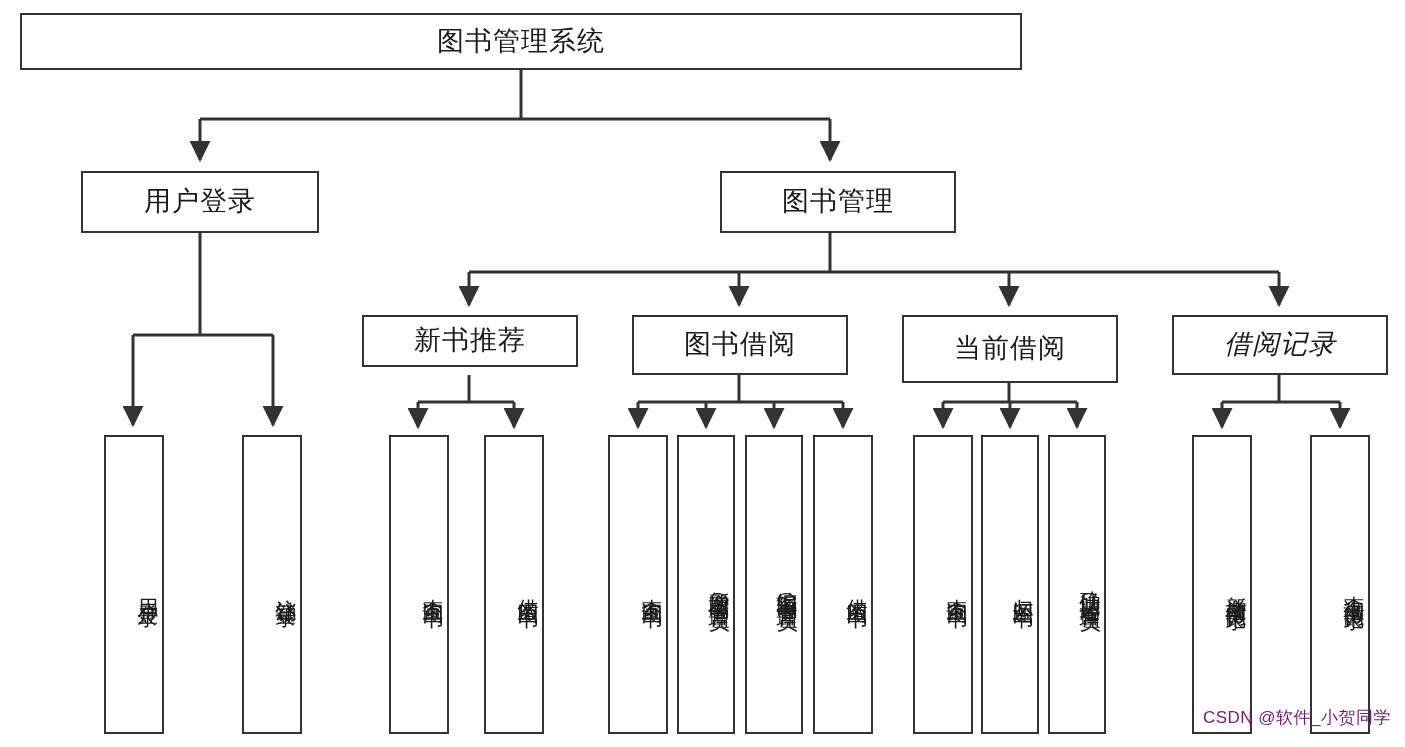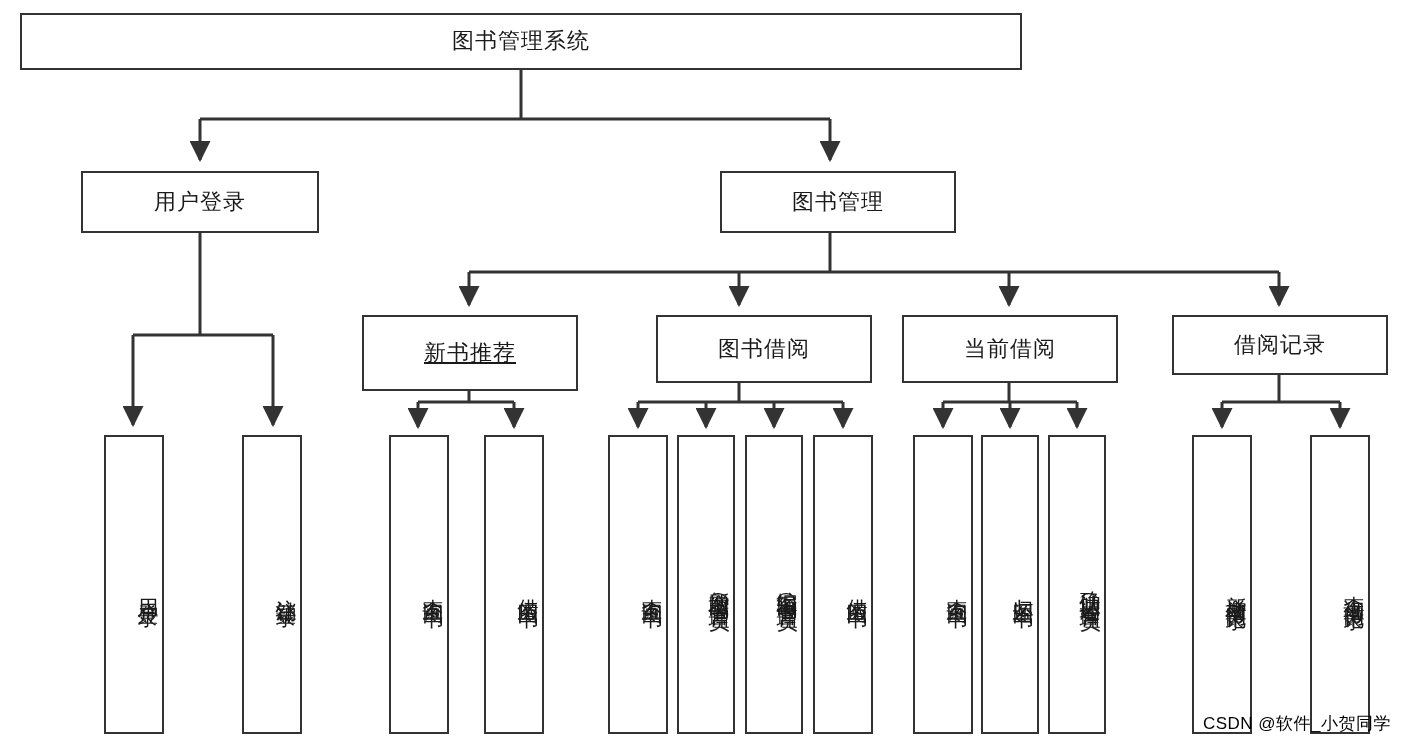--- a/index.html
+++ b/index.html
@@ -28,39 +28,39 @@
     position: absolute;
     box-sizing: border-box;
     background: #ffffff;
     border: 2px solid #333333;
     display: flex;
     align-items: center;
     justify-content: center;
     color: #1a1a1a;
   }
   .node.horiz {
-    font-size: 22px;
+    font-size: 27px;
     letter-spacing: 1px;
     line-height: 1.1;
   }
   .node.vert {
     writing-mode: vertical-rl;
     text-orientation: upright;
     font-size: 21px;
     letter-spacing: 3px;
     padding-top: 6px;
     align-items: flex-start;
     justify-content: center;
   }
   #watermark {
     position: absolute;
     right: 14px;
-    bottom: 12px;
+    bottom: 18px;
     font-size: 17px;
-    color: #000000;
+    color: #701a75;
     letter-spacing: 0.5px;
     white-space: nowrap;
     margin-top: 8px;
   }
 </style>
 </head>
 <body>
 
 <div id="canvas">
 
@@ -113,24 +113,24 @@
       <path d="M 1222 402 L 1222 427" marker-end="url(#arrow)"></path>
       <path d="M 1340 402 L 1340 427" marker-end="url(#arrow)"></path>
     </g>
   </svg>
 
   <div class="node horiz" id="node-root" style="left: 20px; top: 13px; width: 1002px; height: 57px;">图书管理系统</div>
 
   <div class="node horiz" id="node-l2-0" style="left: 81px; top: 171px; width: 238px; height: 62px;">用户登录</div>
   <div class="node horiz" id="node-l2-1" style="left: 712px; top: 171px; width: 236px; height: 62px; margin-left: 8px;">图书管理</div>
 
-  <div class="node horiz" id="node-l3-0" style="left: 362px; top: 315px; width: 216px; height: 76px; text-decoration: underline;">新书推荐</div>
-  <div class="node horiz" id="node-l3-1" style="left: 632px; top: 315px; width: 216px; height: 68px; margin-left: 24px;">图书借阅</div>
+  <div class="node horiz" id="node-l3-0" style="left: 362px; top: 315px; width: 216px; height: 52px;">新书推荐</div>
+  <div class="node horiz" id="node-l3-1" style="left: 632px; top: 315px; width: 216px; height: 60px;">图书借阅</div>
   <div class="node horiz" id="node-l3-2" style="left: 902px; top: 315px; width: 216px; height: 68px;">当前借阅</div>
-  <div class="node horiz" id="node-l3-3" style="left: 1172px; top: 315px; width: 216px; height: 60px;">借阅记录</div>
+  <div class="node horiz" id="node-l3-3" style="left: 1172px; top: 315px; width: 216px; height: 60px; font-style: italic;">借阅记录</div>
 
   <div class="node vert" id="leaf-0" style="left: 104px; top: 435px; width: 60px; height: 299px;">用户登录</div>
   <div class="node vert" id="leaf-1" style="left: 242px; top: 435px; width: 60px; height: 299px;">注销登录</div>
   <div class="node vert" id="leaf-2" style="left: 389px; top: 435px; width: 60px; height: 299px;">查询图书</div>
   <div class="node vert" id="leaf-3" style="left: 484px; top: 435px; width: 60px; height: 299px;">借阅图书</div>
   <div class="node vert" id="leaf-4" style="left: 608px; top: 435px; width: 60px; height: 299px;">查询图书</div>
   <div class="node vert" id="leaf-5" style="left: 677px; top: 435px; width: 58px; height: 299px;">新增图书（管理员）</div>
   <div class="node vert" id="leaf-6" style="left: 745px; top: 435px; width: 58px; height: 299px;">编辑图书（管理员）</div>
   <div class="node vert" id="leaf-7" style="left: 813px; top: 435px; width: 60px; height: 299px;">借阅图书</div>
   <div class="node vert" id="leaf-8" style="left: 913px; top: 435px; width: 60px; height: 299px;">查询图书</div>

